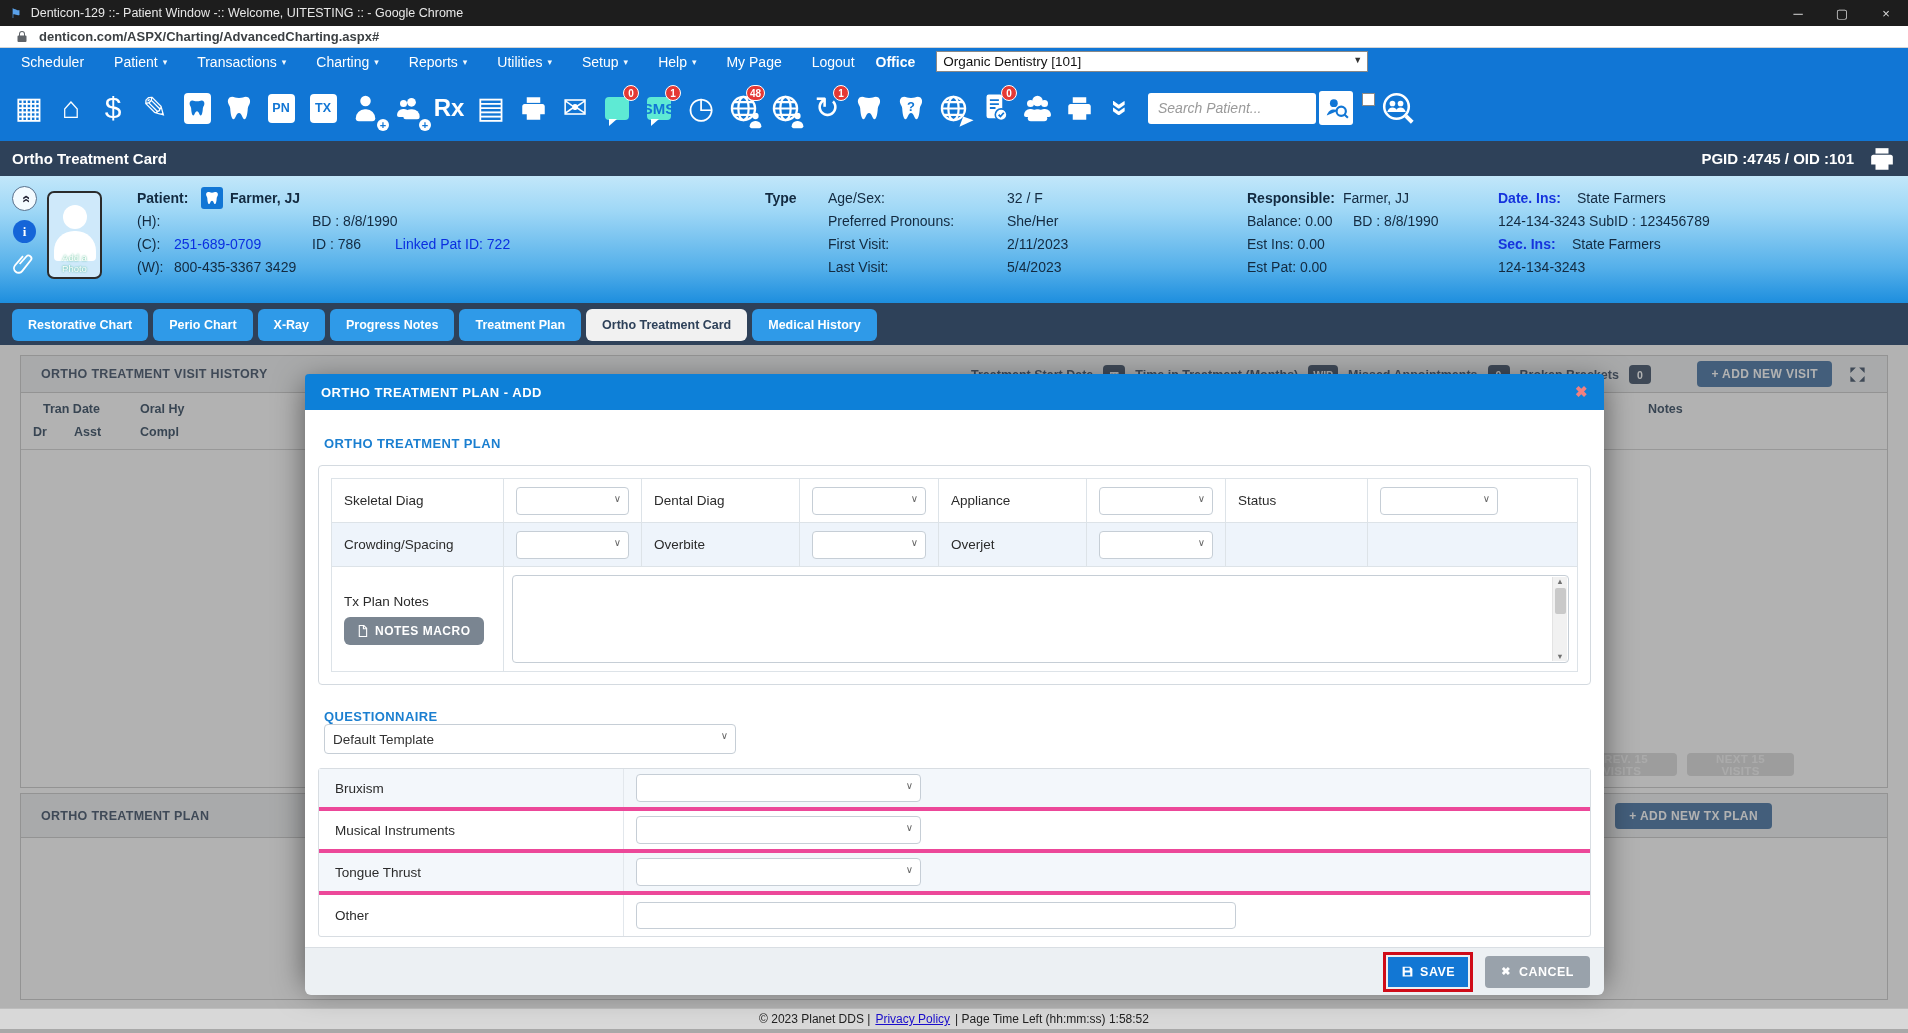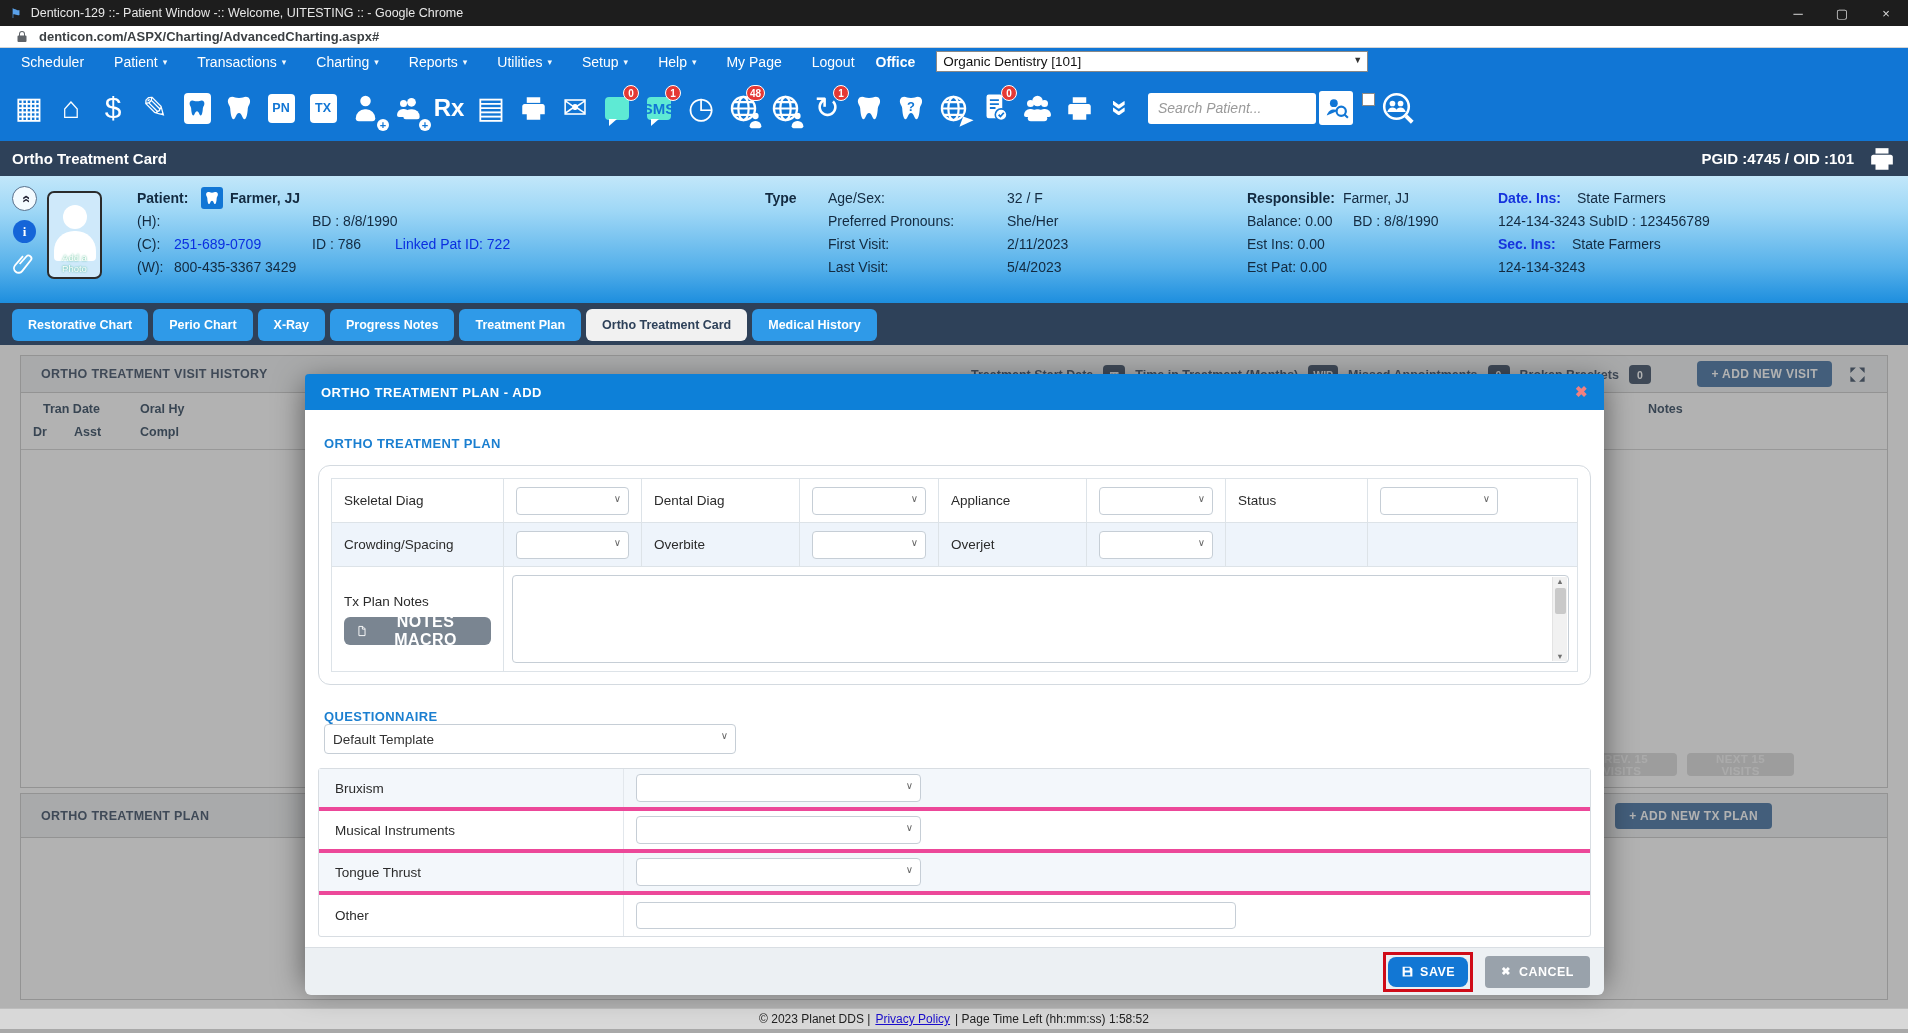--- a/index.html
+++ b/index.html
@@ -83,50 +83,50 @@
   .colhead{font-weight:bold;font-size:12.5px;color:#223a52;}
   .gray-btn{background:#d9d9d9;color:#f2f2f2;font-weight:bold;font-size:11.5px;border:none;border-radius:4px;height:23px;padding:0 10px;letter-spacing:.3px;cursor:pointer;font-family:"Liberation Sans",sans-serif;}
   .dim{position:absolute;inset:0;background:rgba(85,85,85,0.45);z-index:5;}
 
   
   .modal{position:absolute;left:305px;top:29px;width:1299px;height:606px;z-index:10;background:#fff;border-radius:6px;box-shadow:0 8px 30px rgba(0,0,0,.5);display:flex;flex-direction:column;}
   .modal-header{height:36px;background:#0d80d8;border-radius:4px 4px 0 0;display:flex;align-items:center;padding:0 16px;color:#fff;font-weight:bold;font-size:13px;letter-spacing:.5px;flex:none;}
   .modal-close{margin-left:auto;color:#f08080;font-size:15px;cursor:pointer;font-weight:bold;}
   .modal-body{flex:1;padding:0 13px;}
   .section-title{color:#1b7fd0;font-weight:bold;font-size:13px;letter-spacing:.4px;margin:26px 0 14px 6px;}
-  .form-box{border:1px solid #d4dae0;border-radius:12px;padding:12px;}
+  .form-box{border:1px solid #d4dae0;border-radius:4px;padding:12px;}
   .grid-table{display:grid;grid-template-columns:172px 138px 158px 139px 148px 139px 142px 1fr;border-top:1px solid #dde3e8;border-left:1px solid #dde3e8;}
   .cell{border-right:1px solid #dde3e8;border-bottom:1px solid #dde3e8;min-height:44px;display:flex;align-items:center;padding:0 12px;font-size:13.5px;color:#2b2b2b;background:#fff;}
   .cell.alt{background:#eef4fb;}
   .cell.notes-label{flex-direction:column;align-items:flex-start;justify-content:center;gap:8px;padding:10px 12px;}
   .cell.notes-area{grid-column:2 / -1;padding:8px;}
   .sel{position:relative;display:inline-block;width:118px;}
   .sel select{width:100%;height:28px;border:1px solid #c6ced6;border-radius:4px;background:#fff;appearance:none;-webkit-appearance:none;padding:0 20px 0 8px;font-size:13px;color:#333;font-family:"Liberation Sans",sans-serif;}
   .sel::after{content:"∨";position:absolute;right:8px;top:6px;font-size:10px;color:#666;pointer-events:none;}
-  .macro-btn{background:#7a8591;border:none;border-radius:6px;color:#fff;font-weight:bold;font-size:16px;letter-spacing:.5px;height:28px;padding:0 13px;display:flex;align-items:center;gap:7px;cursor:pointer;font-family:"Liberation Sans",sans-serif;}
+  .macro-btn{background:#7a8591;border:none;border-radius:6px;color:#fff;font-weight:bold;font-size:12px;letter-spacing:.5px;height:28px;padding:0 13px;display:flex;align-items:center;gap:7px;cursor:pointer;font-family:"Liberation Sans",sans-serif;}
   .ta{position:relative;border:1px solid #c6ced6;border-radius:4px;height:88px;background:#fff;width:100%;}
   .ta textarea{width:calc(100% - 18px);height:calc(100% - 4px);border:none;resize:none;outline:none;margin:2px 0 0 2px;font-family:"Liberation Sans",sans-serif;}
   .ta .scroll{position:absolute;right:1px;top:1px;bottom:1px;width:15px;background:#f1f1f1;border-left:1px solid #e3e3e3;display:flex;flex-direction:column;align-items:center;font-size:7.5px;color:#707070;cursor:pointer;}
   .ta .thumb{width:11px;height:26px;background:#c9c9c9;border-radius:2px;margin-top:2px;}
   .ta .sp{flex:1;}
   .q-row{display:flex;align-items:flex-start;margin:24px 0 14px 6px;flex-direction:column;}
   .q-label{color:#1b7fd0;font-weight:bold;font-size:13px;letter-spacing:.4px;}
   .sel.q-sel{width:412px;}
   .sel.q-sel select{height:30px;font-size:13.5px;}
   .questions{border:1px solid #d8dde2;border-radius:3px;}
   .qrow{display:grid;grid-template-columns:305px 1fr;min-height:41px;border-bottom:4px solid #ec4899;}
   .qrow:last-child{border-bottom:none;}
   .qrow.alt{background:#f3f7fb;}
   .qrow .ql{display:flex;align-items:center;padding:0 16px;font-size:13.5px;color:#2b2b2b;border-right:1px solid #e2e7ec;}
   .qrow .qc{display:flex;align-items:center;padding:5px 12px;}
   .sel.ans-sel{width:285px;}
   .q-input{width:600px;height:27px;border:1px solid #c6ced6;border-radius:4px;padding:0 8px;font-size:13px;font-family:"Liberation Sans",sans-serif;}
   .modal-footer{height:48px;background:#ecf0f3;border-top:1px solid #d9dee3;border-radius:0 0 6px 6px;display:flex;align-items:center;justify-content:flex-end;gap:12px;padding-right:14px;flex:none;margin-top:10px;}
   .save-wrap{border:3px solid #cf0b18;padding:2px;display:inline-block;background:transparent;}
-  .save-btn{background:#1277d4;border:none;border-radius:8px;height:30px;padding:0 13px;color:#fff;font-weight:bold;font-size:12.5px;letter-spacing:.5px;display:flex;align-items:center;gap:6px;cursor:pointer;font-family:"Liberation Sans",sans-serif;}
+  .save-btn{background:#1277d4;border:none;border-radius:0;height:30px;padding:0 13px;color:#fff;font-weight:bold;font-size:12.5px;letter-spacing:.5px;display:flex;align-items:center;gap:6px;cursor:pointer;font-family:"Liberation Sans",sans-serif;}
   .cancel-btn{background:#99a2ab;border:none;border-radius:4px;height:32px;padding:0 16px;color:#fff;font-weight:bold;font-size:12.5px;letter-spacing:.5px;display:flex;align-items:center;gap:8px;cursor:pointer;font-family:"Liberation Sans",sans-serif;}
 
   
   .footer{height:25px;background:#d8d8d8;border-top:1px solid #bdbdbd;border-bottom:4px solid #a8a8a8;display:flex;align-items:center;justify-content:center;gap:5px;font-size:12px;color:#222;}
   .footer a{color:#1a0dcc;text-decoration:underline;cursor:pointer;}
 </style>
 </head>
 <body>
 
 <div class="screen">

